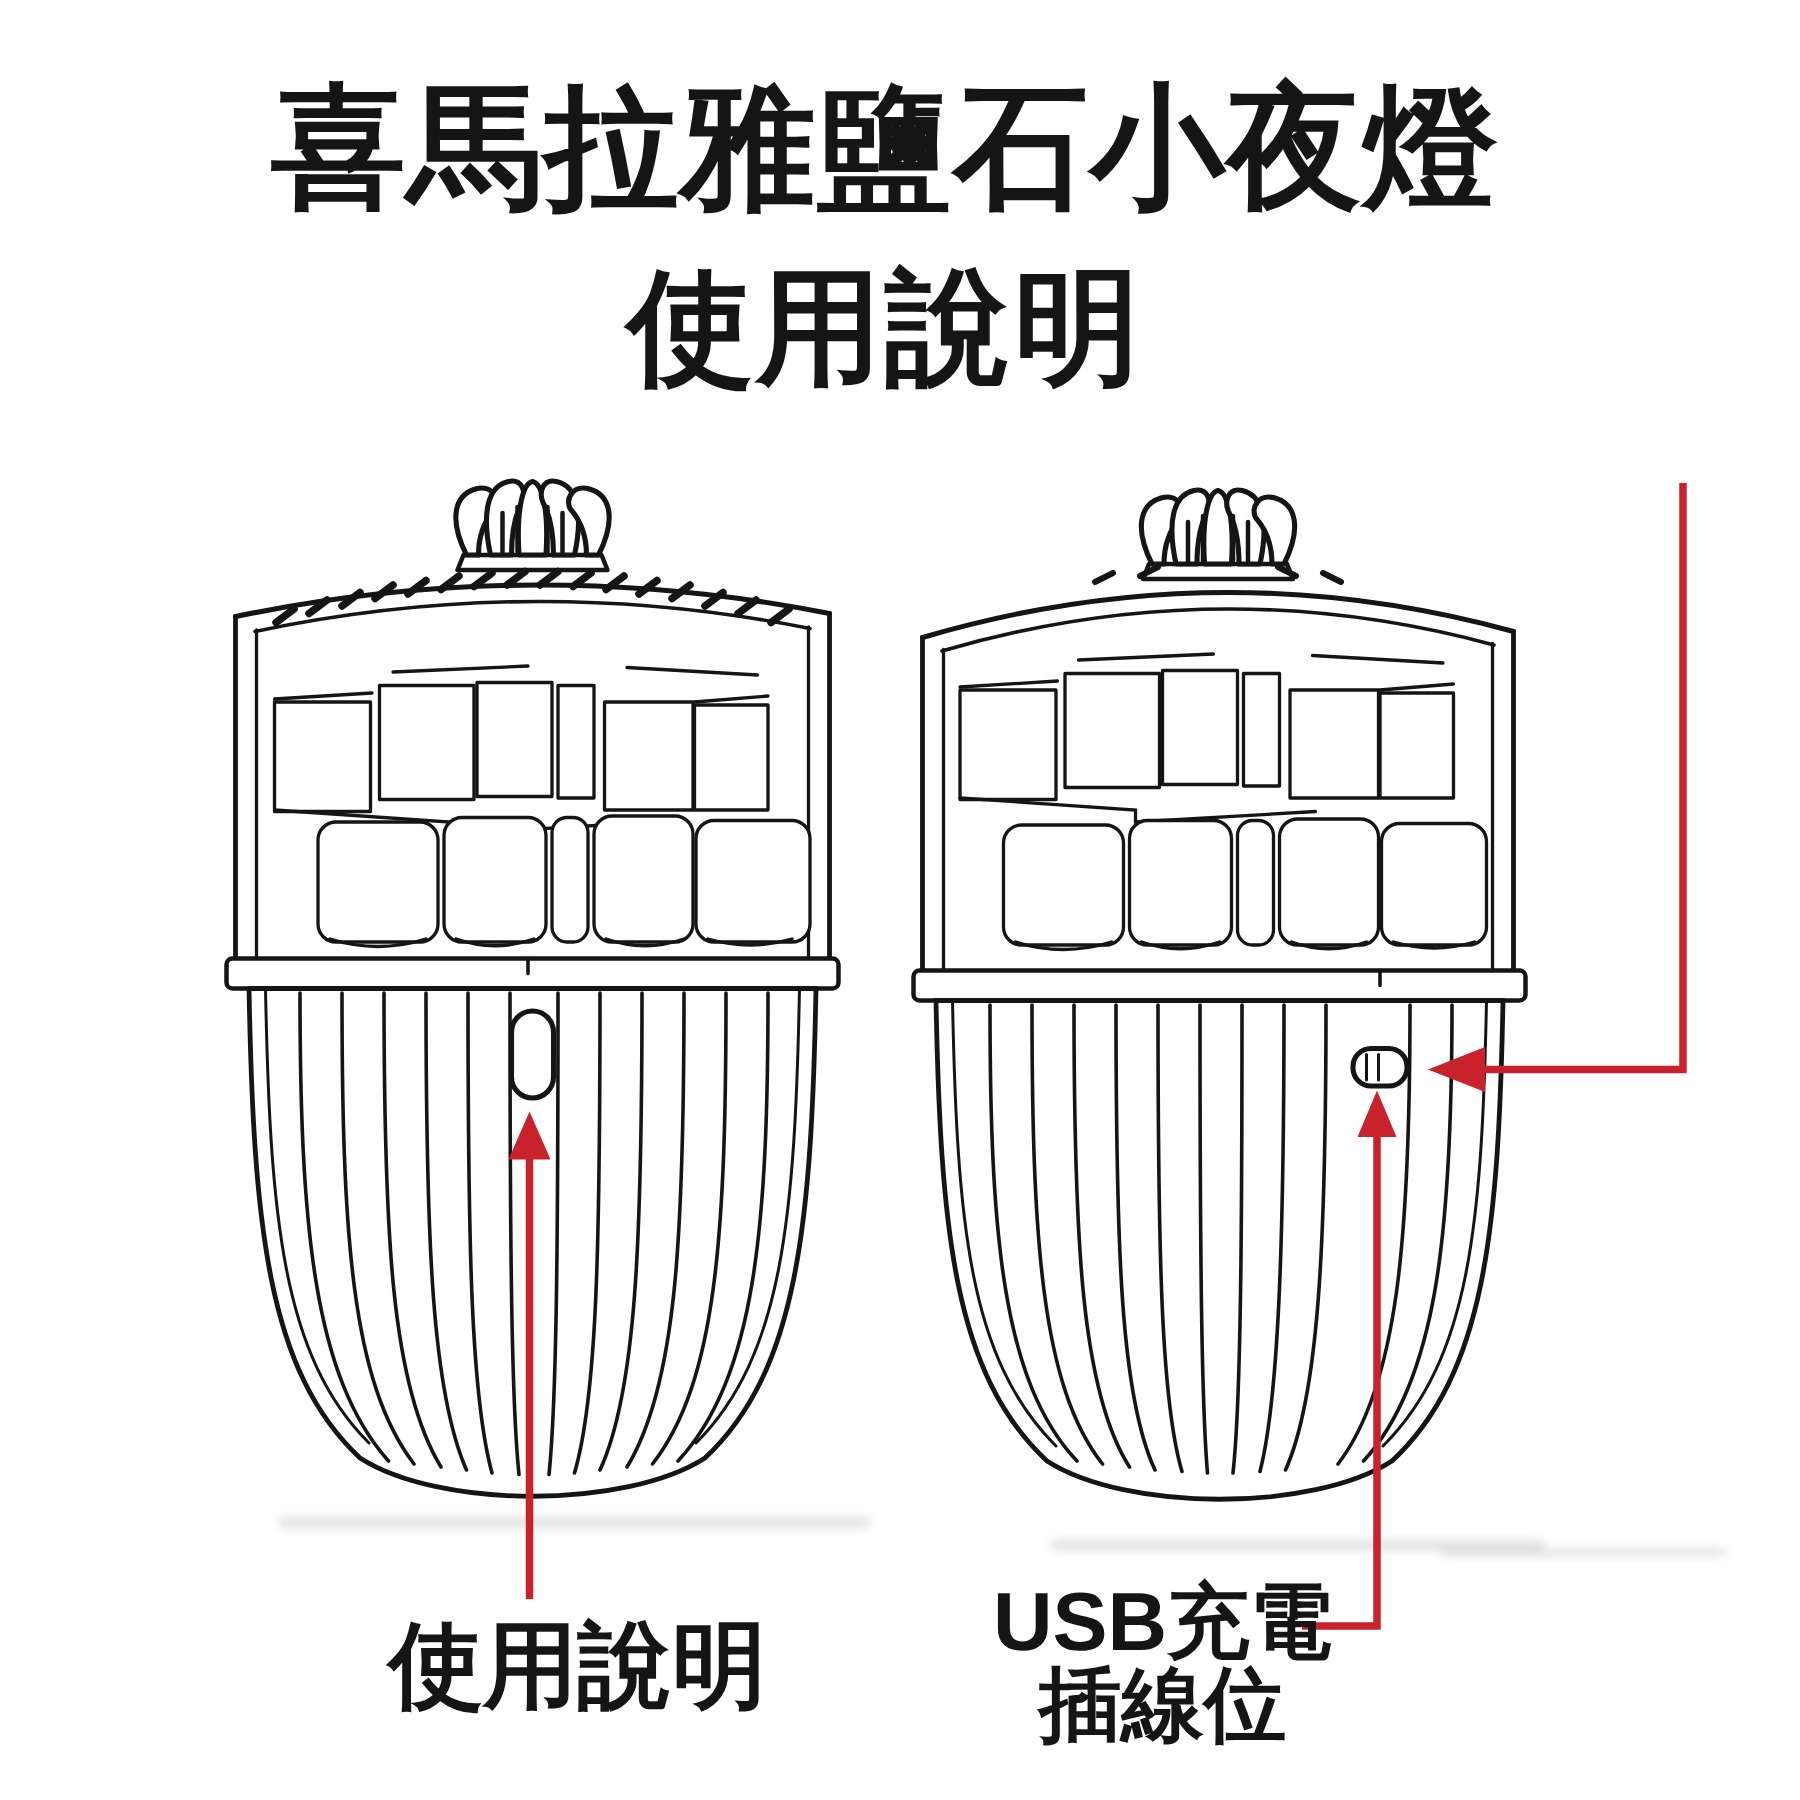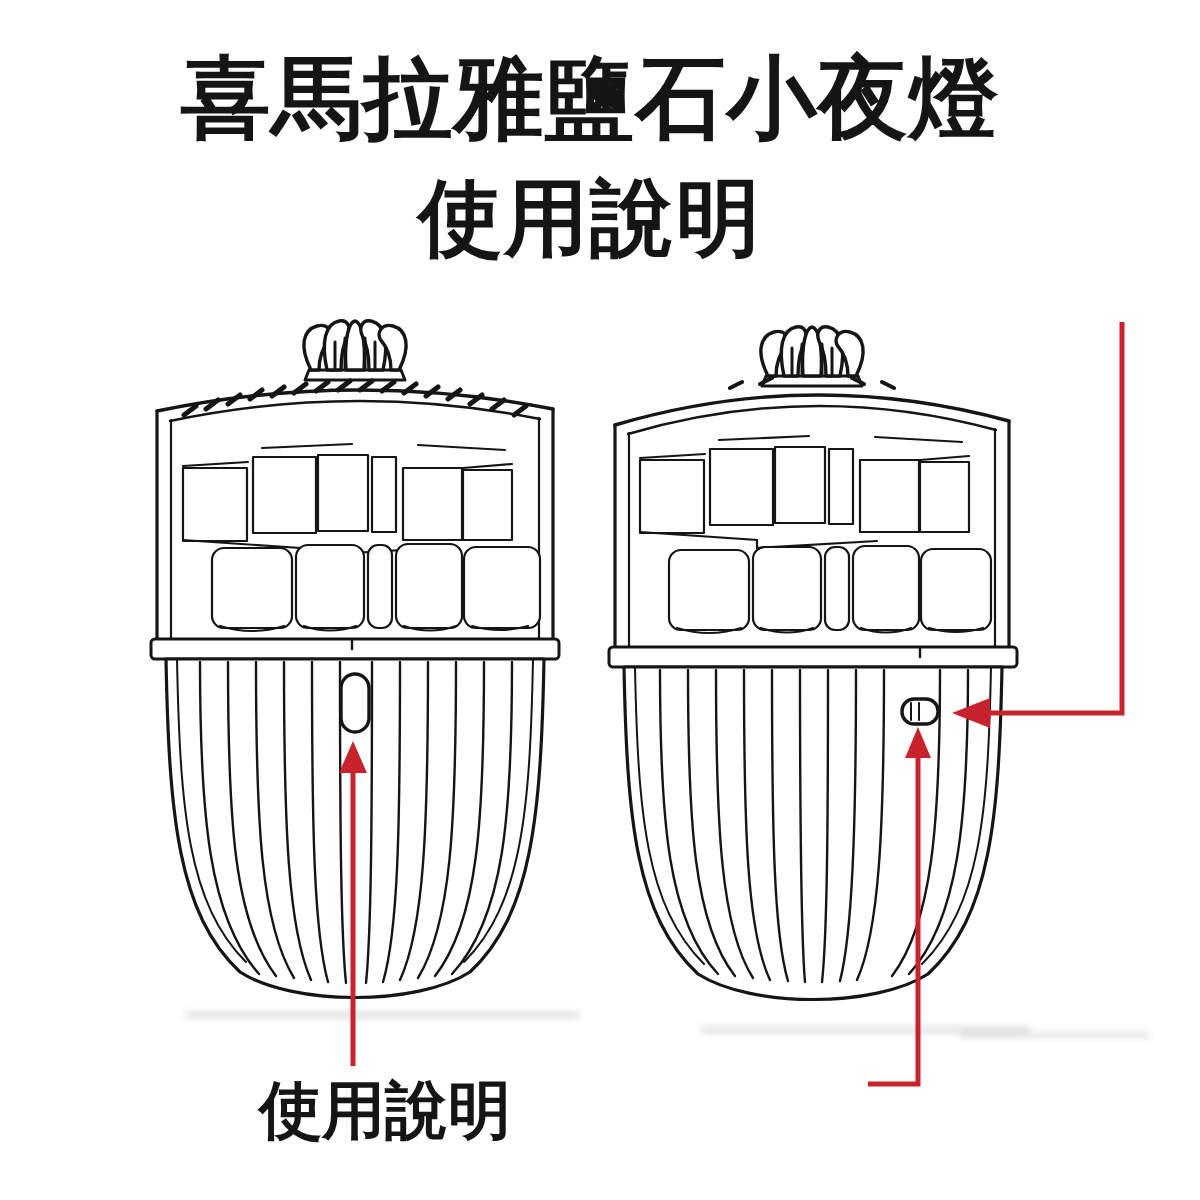--- a/index.html
+++ b/index.html
@@ -202,14 +202,18 @@
         <path class="redln" stroke-width="5" d="M988,697 L1122,697 L1122,306"></path>
         <polygon class="redfill" points="952,697 990,682 990,712"></polygon>
       </g>
     </g>
   </svg>
 
   <div class="txt title-1">喜馬拉雅鹽石小夜燈</div>
   <div class="txt title-2">使用說明</div>
 
   <div class="txt lbl-fn">使用說明</div>
+  <div class="txt lbl-usb">
+    <span class="line">USB充電</span>
+    <span class="line">插線位</span>
+  </div>
 
 </div>
 
 </body></html>

